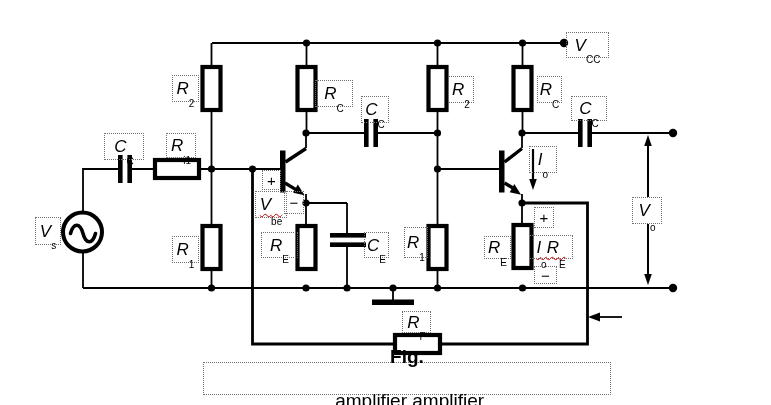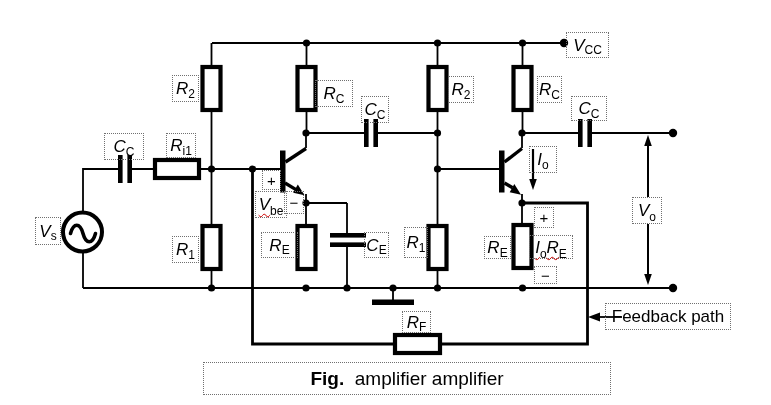--- a/index.html
+++ b/index.html
@@ -8,30 +8,30 @@
     font-family:"Liberation Sans", sans-serif;color:#000;overflow:hidden;
   }
   .stage svg{position:absolute;left:0;top:0;}
   .lbl{
     position:absolute;box-sizing:border-box;
     border:1px dotted #707070;background:transparent;
     display:flex;align-items:center;justify-content:center;
     font-size:17px;font-style:italic;white-space:nowrap;line-height:1;
   }
   .lbl .lm{position:relative;}
-  .lbl .ls{font-style:normal;font-size:12px;position:relative;top:5px;letter-spacing:0;}
+  .lbl .ls{font-style:normal;font-size:10px;position:relative;top:15px;letter-spacing:0;}
   .lbl.sign{font-style:normal;font-size:15px;}
   .sq-red{text-decoration:underline;text-decoration-style:wavy;text-decoration-color:#cc0000;text-decoration-thickness:1px;text-underline-offset:3px;}
   .sq-green{text-decoration-style:wavy;text-decoration-color:#2e8b2e;text-decoration-thickness:1px;text-underline-offset:3px;}
   .plain{font-style:normal;}
   .caption{
     position:absolute;left:203px;top:362px;width:408px;height:33px;
     box-sizing:border-box;border:1px dotted #707070;
     display:flex;align-items:center;justify-content:center;
-    font-size:19px;font-style:normal;white-space:pre;
+    font-size:19px;font-style:normal;white-space:pre;flex-direction:column;
   }
   .caption b{font-weight:bold;}
 </style>
 </head>
 <body>
 
 <div class="stage">
 
   <svg width="771" height="405" viewBox="0 0 771 405">
 
@@ -246,21 +246,18 @@
   </div>
   <div class="lbl" style="left:529px;top:235px;width:44px;height:24px;text-align:center;">
     <span class="sq-red"><span class="lm">I</span><span class="ls">o</span><span class="lm">R</span><span class="ls">E</span></span>
   </div>
   <div class="lbl sign" style="left:534px;top:266px;width:23px;height:18px;">
     <span class="plain">−</span>
   </div>
   <div class="lbl" style="left:632px;top:197px;width:30px;height:27px;">
     <span class="sq-green"><span class="lm">V</span><span class="ls">o</span></span>
   </div>
-  <div class="lbl plain" style="left:605px;top:303px;width:126px;height:27px;font-style:normal;">
-    <span class="plain">Feedback path</span>
-  </div>
 
   <div class="caption">
     <b>Fig.</b><b> </b><span> amplifier amplifier</span>
   </div>
 
 </div>
 
 </body></html>

